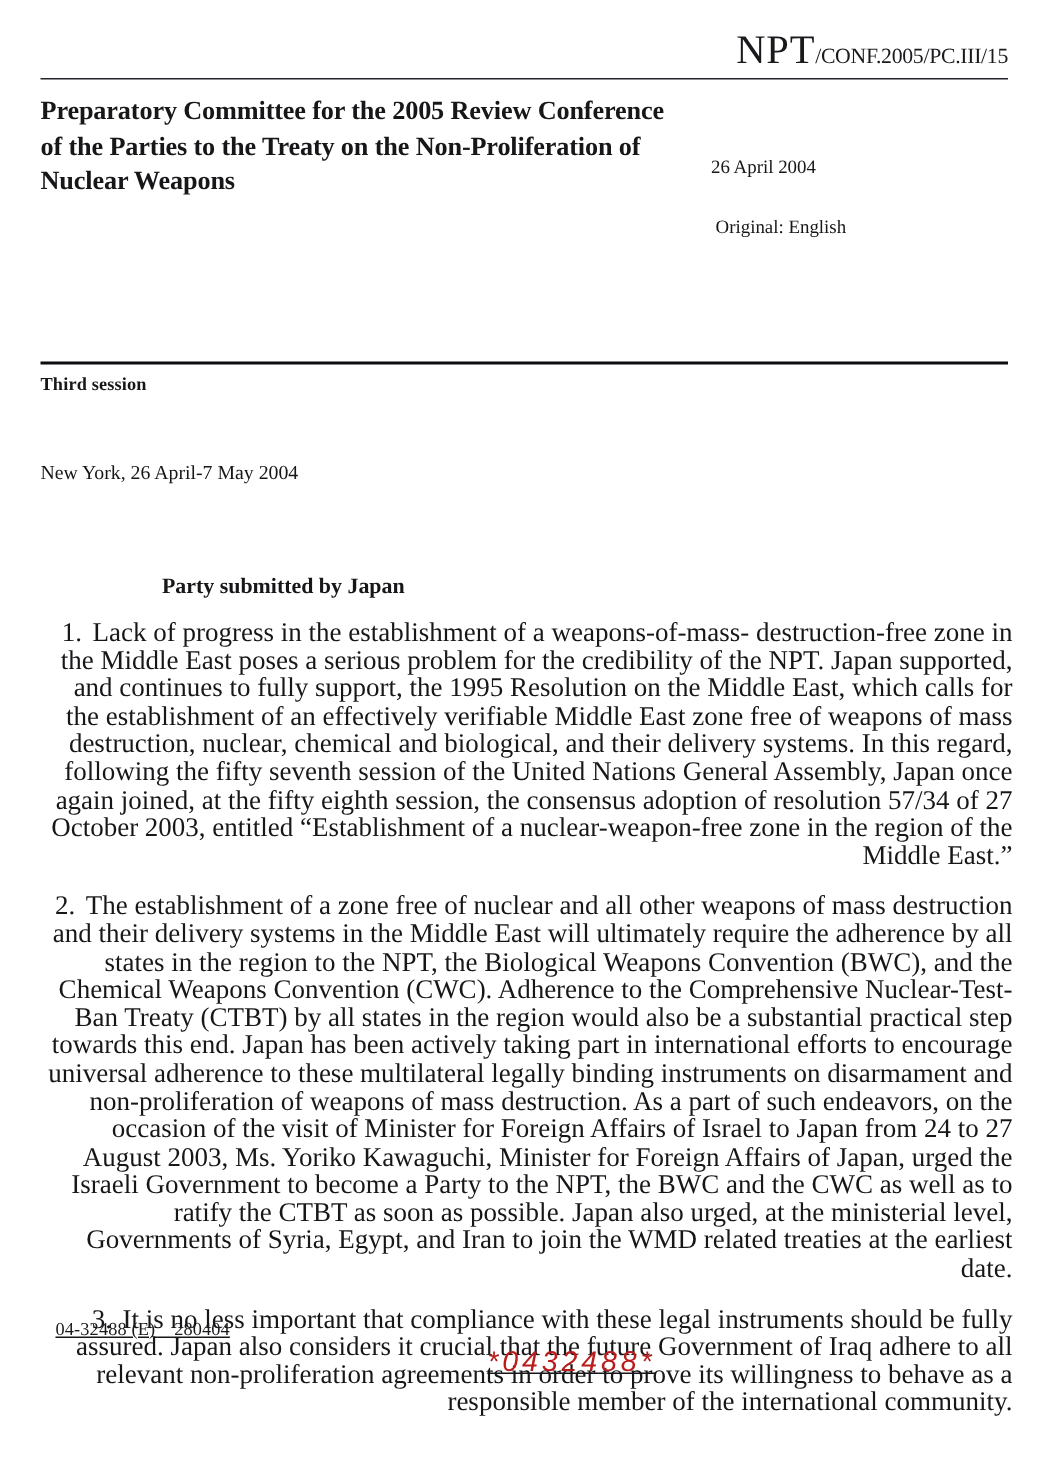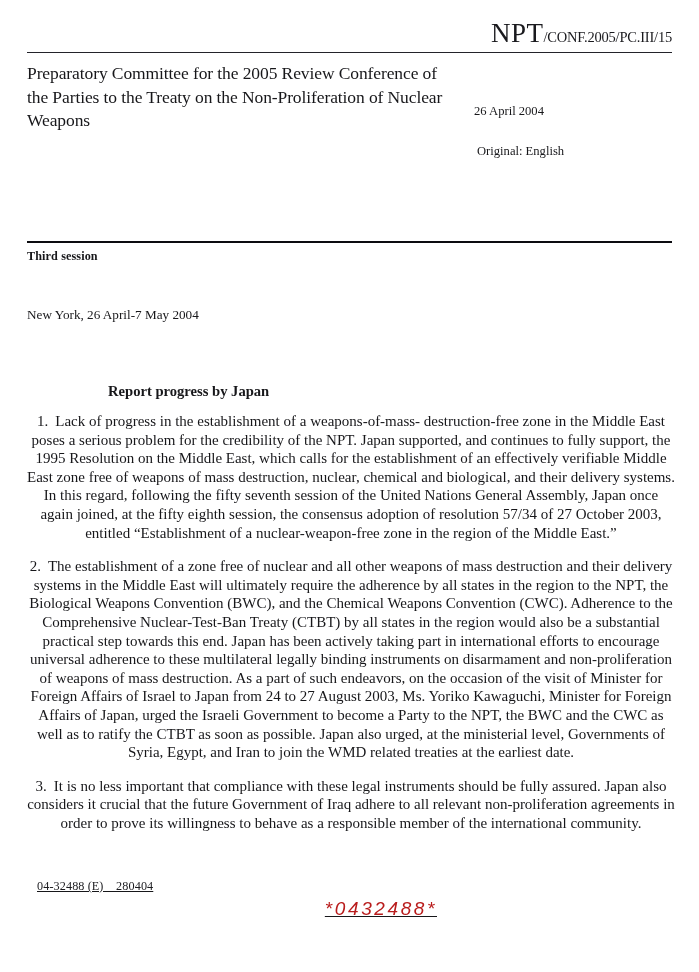--- a/index.html
+++ b/index.html
@@ -67,21 +67,21 @@
     position: absolute;
     left: 27px;
     top: 62px;
     width: 645px;
   }
   .masthead-title {
     position: absolute;
     left: 0;
     top: 0;
     width: 420px;
-    font-weight: normal;
+    font-weight: bold;
     font-size: 17.5px;
     line-height: 23.5px;
     letter-spacing: -0.1px;
   }
   .masthead-meta {
     position: absolute;
     left: 435px;
     top: 29px;
     width: 210px;
     font-size: 12.6px;
@@ -128,23 +128,23 @@
     font-weight: bold;
     font-size: 14.6px;
   }
 
   
   .body-text {
     position: absolute;
     left: 27px;
     top: 412px;
     width: 648px;
-    font-size: 15px;
+    font-size: 18px;
     line-height: 18.6px;
-    text-align: center;
+    text-align: right;
   }
   .body-text p {
     margin: 0 0 15px 0;
   }
   .body-text p .num {
     margin-right: 7px;
   }
 
   
   .footer {
@@ -190,21 +190,21 @@
     </div>
   </div>
 
   <div class="rule-thick"></div>
 
   <div class="session">
     <div class="session-name">Third session</div>
     <div class="session-place">New York, 26 April-7 May 2004</div>
   </div>
 
-  <div class="doc-subheading">Report progress by Japan</div>
+  <div class="doc-subheading">Party submitted by Japan</div>
 
   <div class="body-text">
     <p><span class="num">1.</span><span>Lack of progress in the establishment of a weapons-of-mass- destruction-free zone in the Middle East poses a serious problem for the credibility of the NPT. Japan supported, and continues to fully support, the 1995 Resolution on the Middle East, which calls for the establishment of an effectively verifiable Middle East zone free of weapons of mass destruction, nuclear, chemical and biological, and their delivery systems. In this regard, following the fifty seventh session of the United Nations General Assembly, Japan once again joined, at the fifty eighth session, the consensus adoption of resolution 57/34 of 27 October 2003, entitled “Establishment of a nuclear-weapon-free zone in the region of the Middle East.”</span></p>
     <p><span class="num">2.</span><span>The establishment of a zone free of nuclear and all other weapons of mass destruction and their delivery systems in the Middle East will ultimately require the adherence by all states in the region to the NPT, the Biological Weapons Convention (BWC), and the Chemical Weapons Convention (CWC). Adherence to the Comprehensive Nuclear-Test-Ban Treaty (CTBT) by all states in the region would also be a substantial practical step towards this end. Japan has been actively taking part in international efforts to encourage universal adherence to these multilateral legally binding instruments on disarmament and non-proliferation of weapons of mass destruction. As a part of such endeavors, on the occasion of the visit of Minister for Foreign Affairs of Israel to Japan from 24 to 27 August 2003, Ms. Yoriko Kawaguchi, Minister for Foreign Affairs of Japan, urged the Israeli Government to become a Party to the NPT, the BWC and the CWC as well as to ratify the CTBT as soon as possible. Japan also urged, at the ministerial level, Governments of Syria, Egypt, and Iran to join the WMD related treaties at the earliest date.</span></p>
     <p><span class="num">3.</span><span>It is no less important that compliance with these legal instruments should be fully assured. Japan also considers it crucial that the future Government of Iraq adhere to all relevant non-proliferation agreements in order to prove its willingness to behave as a responsible member of the international community.</span></p>
   </div>
 
   <div class="footer">
     <div class="footer-ref">04-32488 (E)    280404</div>
     <div class="footer-barcode">*0432488*</div>

